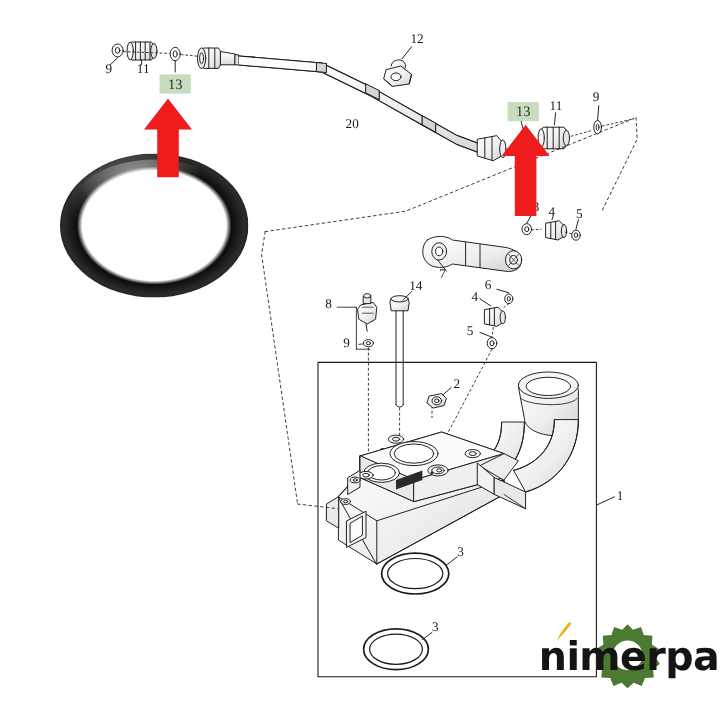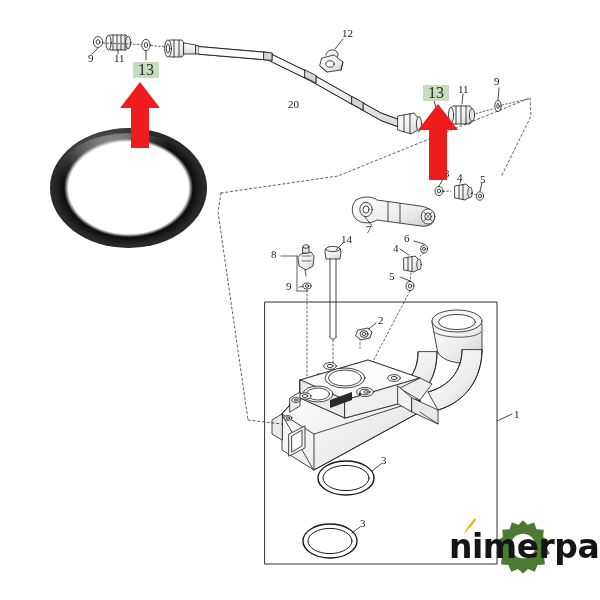--- a/index.html
+++ b/index.html
@@ -10,21 +10,21 @@
   
   .callout{
     position:absolute;font-family:"Liberation Serif",serif;
     font-size:11px;color:#1a1a1a;line-height:1;white-space:nowrap;
     user-select:none;
   }
   
   .tag{
     position:absolute;display:flex;align-items:center;justify-content:center;
     width:26px;height:16px;background:#c8ddc0;color:#2b2b2b;
-    font-family:"Liberation Serif",serif;font-size:16px;line-height:1;
+    font-family:"Liberation Serif",serif;font-size:12px;line-height:1;
   }
   
   .arrow{position:absolute;}
 
   
   .oring-photo{
     position:absolute;border-radius:50%;
     background:
       radial-gradient(ellipse at 38% 30%, rgba(255,255,255,.40) 0%, rgba(255,255,255,0) 38%),
       radial-gradient(ellipse at 50% 50%, #ffffff 0 54%, #0d0d0d 58%, #2b2b2b 68%, #101010 80%, #000 92%, #ffffff 97%);

